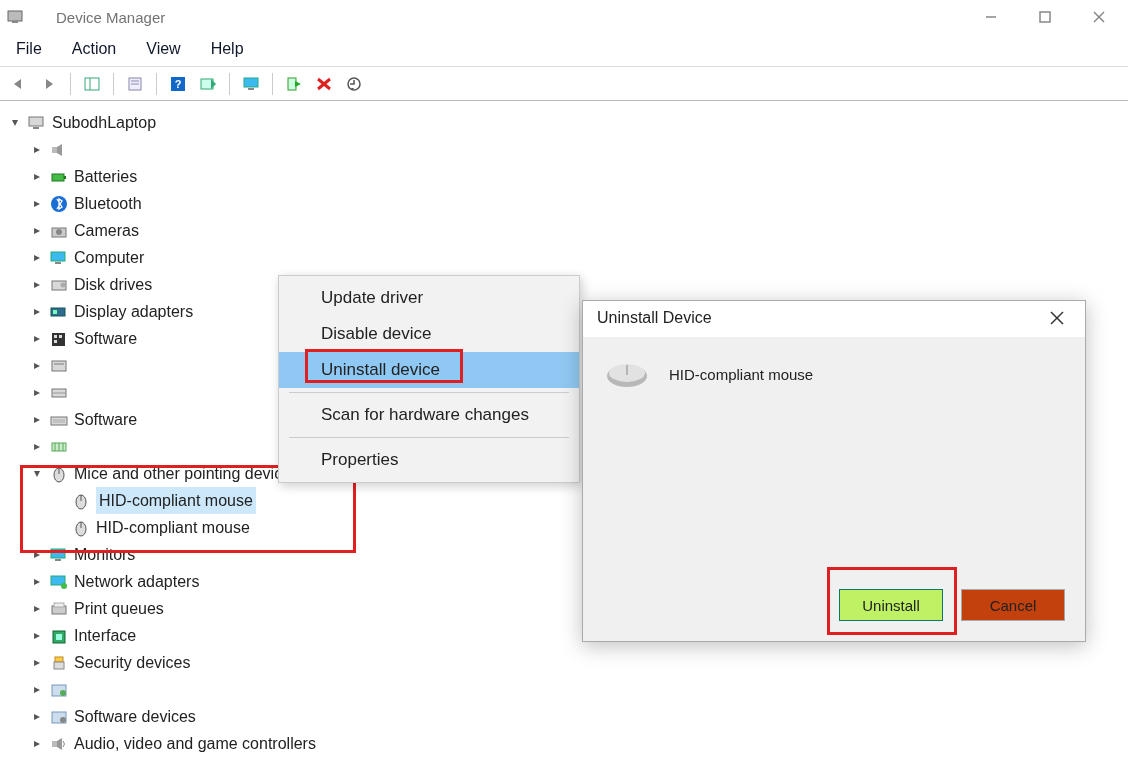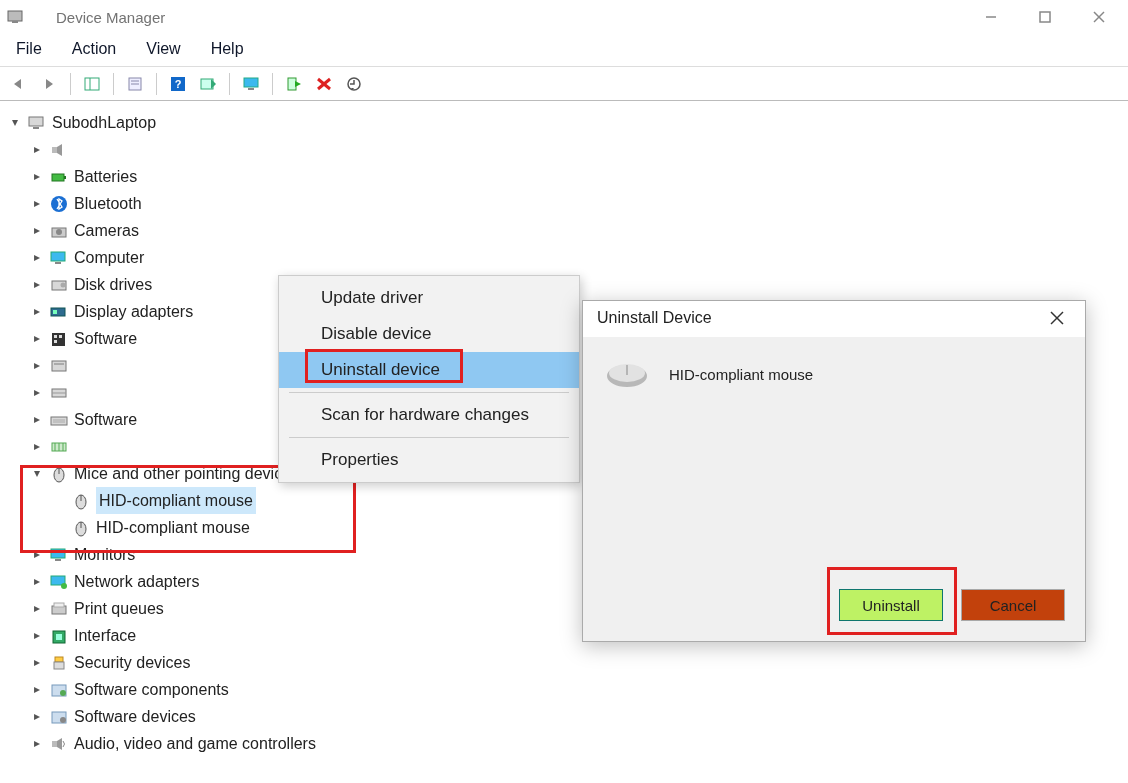--- a/index.html
+++ b/index.html
@@ -497,21 +497,20 @@
   </div>
       <div class="tree-row">
     <span class="ind" style="width:22px"></span>
     <span class="tw">▸</span>
     <span class="ticon">
           <svg width="20" height="18">
             <rect x="3" y="4" width="14" height="11" fill="#cde" stroke="#79b"></rect>
             <circle cx="14" cy="12" r="3" fill="#5a5"></circle>
           </svg>
         </span>
-    <span class="label">Software components</span>
   </div>
       <div class="tree-row">
     <span class="ind" style="width:22px"></span>
     <span class="tw">▸</span>
     <span class="ticon">
           <svg width="20" height="18">
             <rect x="3" y="4" width="14" height="11" fill="#cde" stroke="#79b"></rect>
             <circle cx="14" cy="12" r="3" fill="#888"></circle>
           </svg>
         </span>

